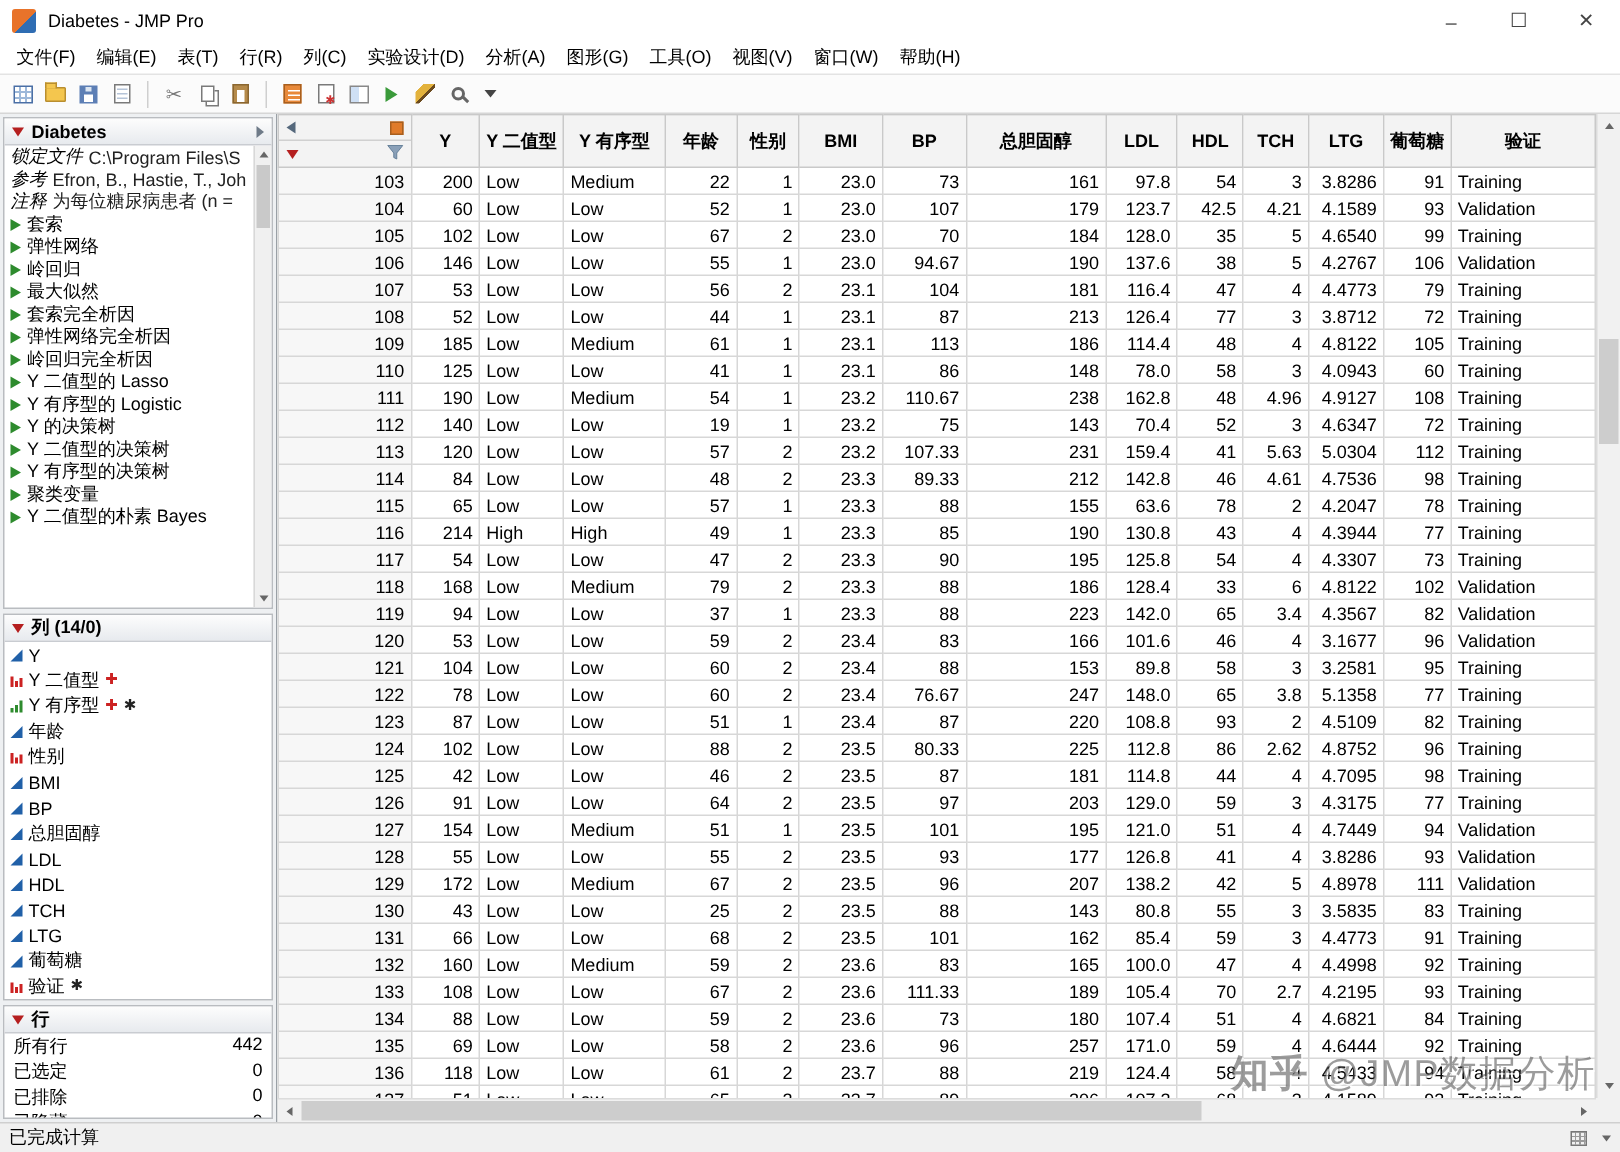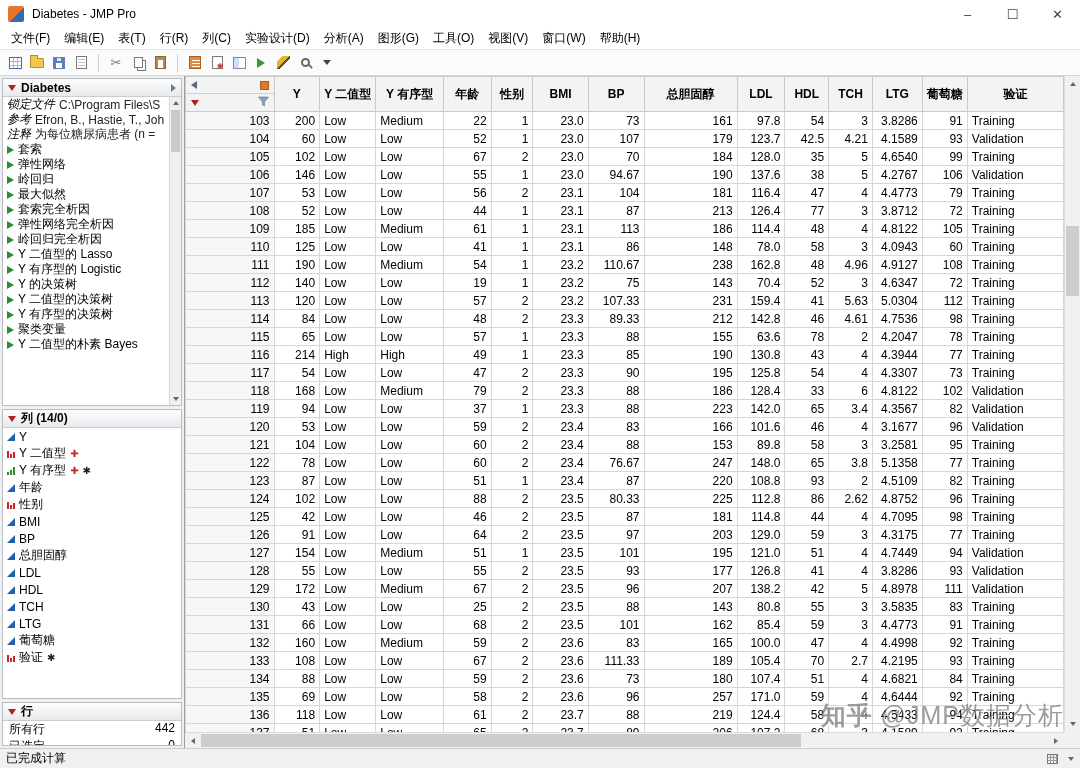--- a/index.html
+++ b/index.html
@@ -45,21 +45,21 @@
   .ti-zoom i::after{content:"";position:absolute;width:6px;height:2px;background:#666;transform:rotate(45deg);right:-5px;bottom:-2px}
   .ti-caret i{width:0;height:0;border-left:4px solid transparent;border-right:4px solid transparent;border-top:5px solid #444}
 
   
   .content{display:flex;height:672px;background:#e9e9e9}
 
   
   .sidebar{width:185px;min-width:185px;background:#eef0f2;border-right:1px solid #9aa0a6;display:flex;flex-direction:column;padding:2px}
   .panel{border:1px solid #b9bcc0;background:#fff;display:flex;flex-direction:column;overflow:hidden;margin-bottom:3px}
   #p-tables{height:328px}
-  #p-cols{height:290px}
+  #p-cols{height:258px}
   #p-rows{flex:1;margin-bottom:0}
   .panel-h{height:18px;min-height:18px;background:linear-gradient(#fdfdfd,#e7eaee);border-bottom:1px solid #c9ccd1;display:flex;align-items:center;gap:5px;padding:0 5px;font-weight:bold}
   .red-tri{width:0;height:0;border-left:4px solid transparent;border-right:4px solid transparent;border-top:6px solid #b51f1f}
   .panel-h .chev{margin-left:auto;width:0;height:0;border-top:4px solid transparent;border-bottom:4px solid transparent;border-left:5px solid #6e7a88}
   .p-body{flex:1;position:relative;overflow:hidden}
   #p-tables .p-body{padding-right:12px}
   .p-item{height:15px;display:flex;align-items:center;gap:4px;padding:0 4px;white-space:nowrap;overflow:hidden}
   #p-cols .p-item,#p-rows .p-item{height:17px}
   .prop-label{font-style:italic}
   .prop-value{color:#222;overflow:hidden}

